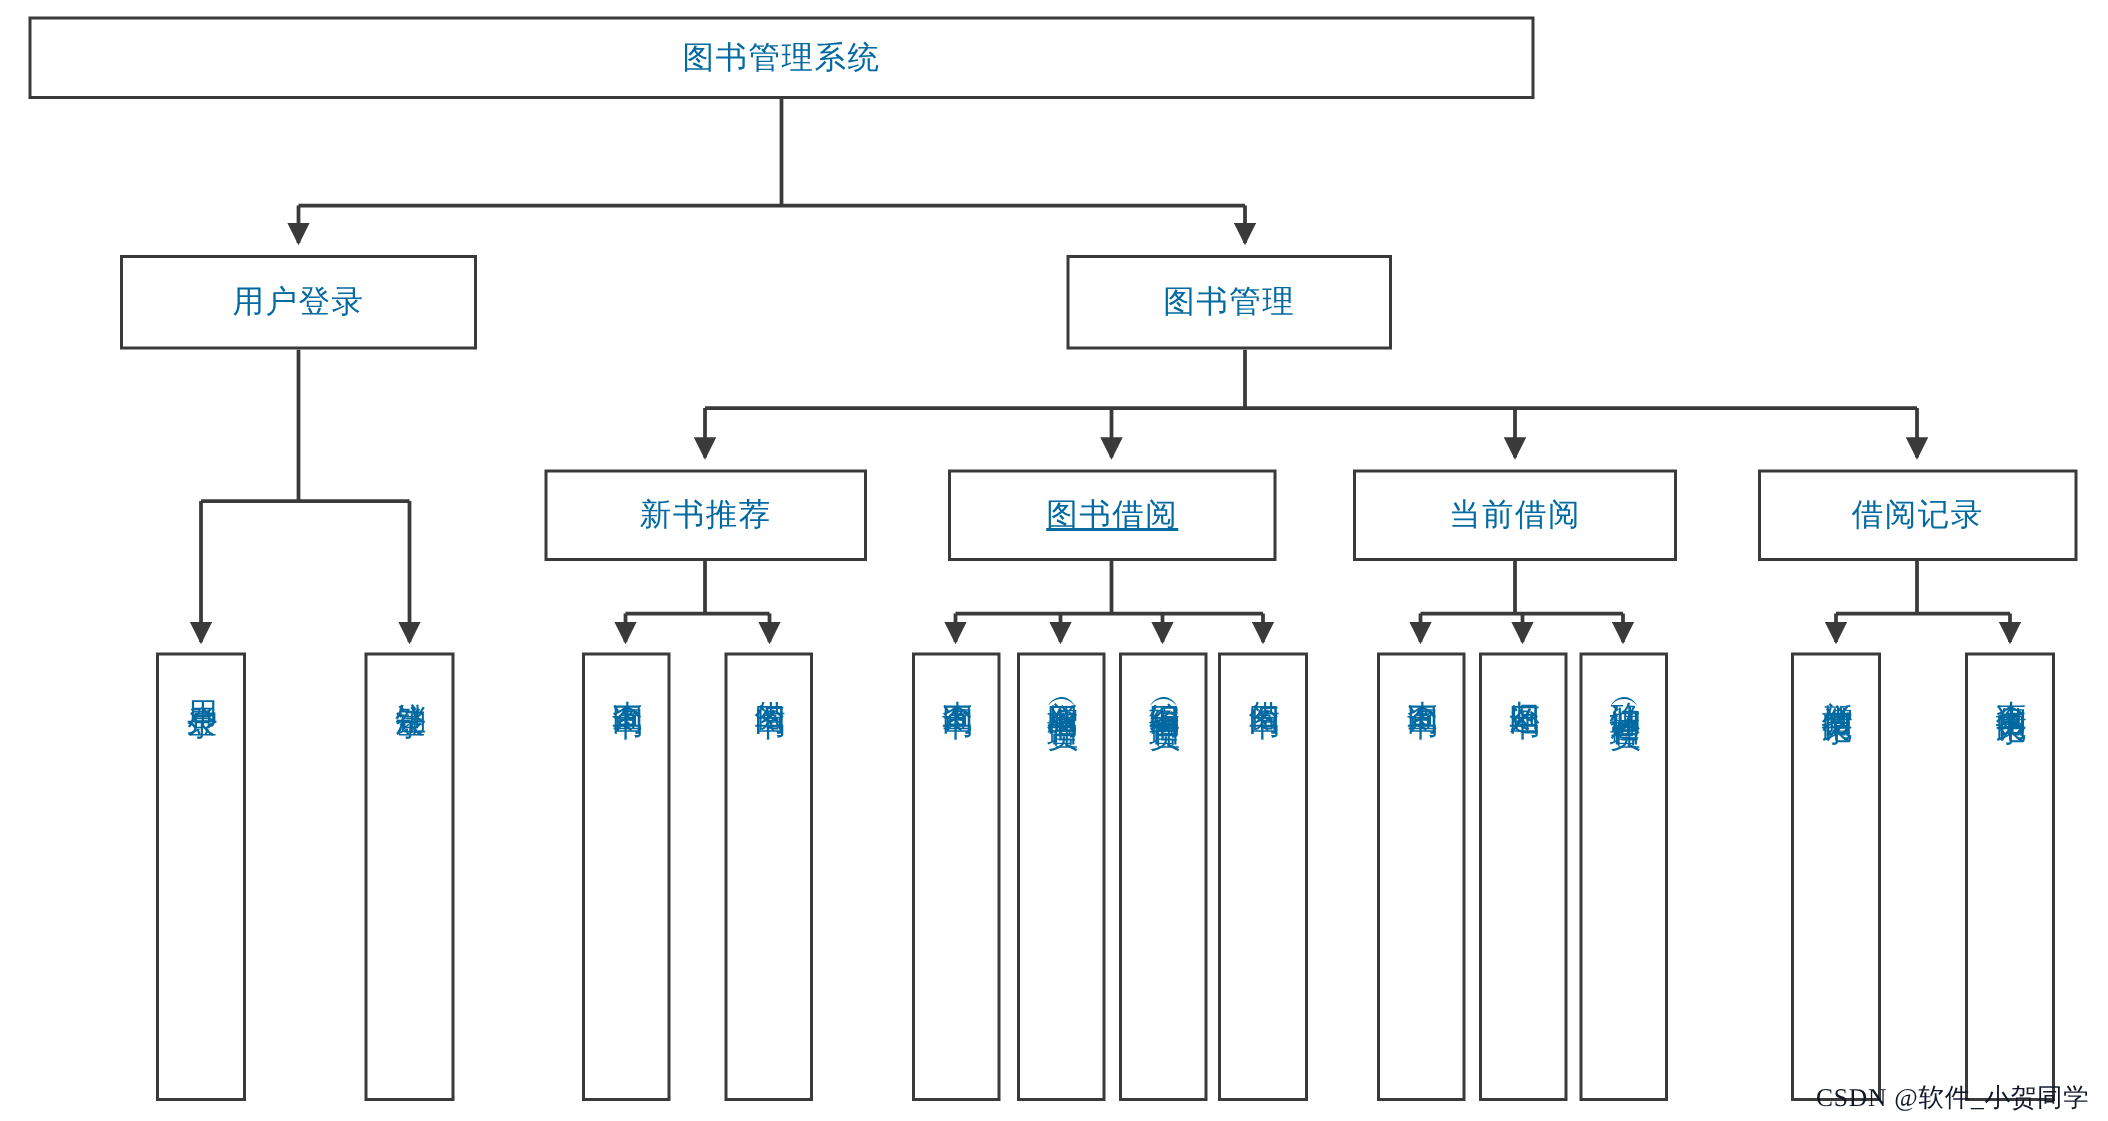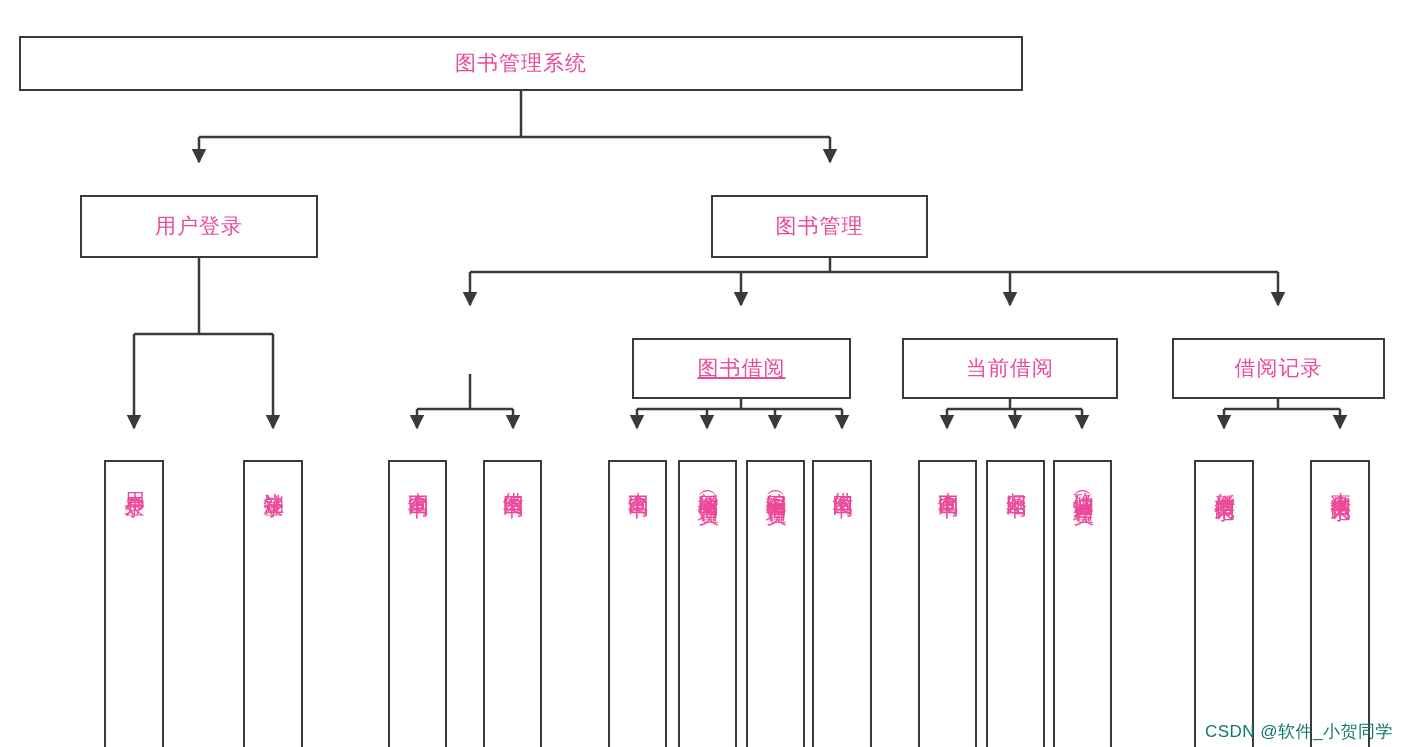--- a/index.html
+++ b/index.html
@@ -8,22 +8,21 @@
     font-family:"DejaVu Sans","Liberation Sans",sans-serif;
   }
   #diagram-root{position:relative;width:1405px;height:747px;background:#fff;}
   svg.edges{position:absolute;left:0;top:0;width:1405px;height:747px;}
   .node{
     position:absolute;
     box-sizing:border-box;
     background:#ffffff;
     border:2.5px solid #3a3a3a;
     display:flex;align-items:center;justify-content:center;
-    color:#ec4899;
-    margin-top:25px;
+    color:#0369a1;
   }
   .node.h{
     font-size:21px;
     letter-spacing:1px;
     line-height:1.1;
   }
   .node.v{
     font-size:20.5px;
     letter-spacing:2px;
     line-height:1.06;
@@ -34,24 +33,24 @@
   .node.v .vtext{
     writing-mode:vertical-rl;
     text-orientation:upright;
     white-space:nowrap;
     display:block;
   }
   .watermark{
     position:absolute;
     right:12px;bottom:4px;
     font-size:17px;
-    color:#0f766e;
+    color:#0f172a;
     letter-spacing:0.5px;
     white-space:nowrap;
-    font-family:Liberation Sans, sans-serif;
+    font-family:Liberation Serif, serif;
   }
 </style>
 </head>
 <body>
 
 <div id="diagram-root">
 
   <svg class="edges" viewBox="0 0 1405 747">
     <defs>
       <marker id="arrow" viewBox="0 0 10 10" refX="9" refY="5" markerWidth="6" markerHeight="6" orient="auto-start-reverse">
@@ -106,20 +105,23 @@
     <span>图书管理系统</span>
   </div>
 
   <div class="node h" style="left:80px;top:170px;width:238px;height:63px;">
     <span>用户登录</span>
   </div>
   <div class="node h" style="left:711px;top:170px;width:217px;height:63px;">
     <span>图书管理</span>
   </div>
 
+  <div class="node h" style="left:363px;top:313px;width:215px;height:61px;">
+    <span>新书推荐</span>
+  </div>
   <div class="node h" style="left:632px;top:313px;width:219px;height:61px;text-decoration:underline;">
     <span>图书借阅</span>
   </div>
   <div class="node h" style="left:902px;top:313px;width:216px;height:61px;">
     <span>当前借阅</span>
   </div>
   <div class="node h" style="left:1172px;top:313px;width:213px;height:61px;">
     <span>借阅记录</span>
   </div>
 

